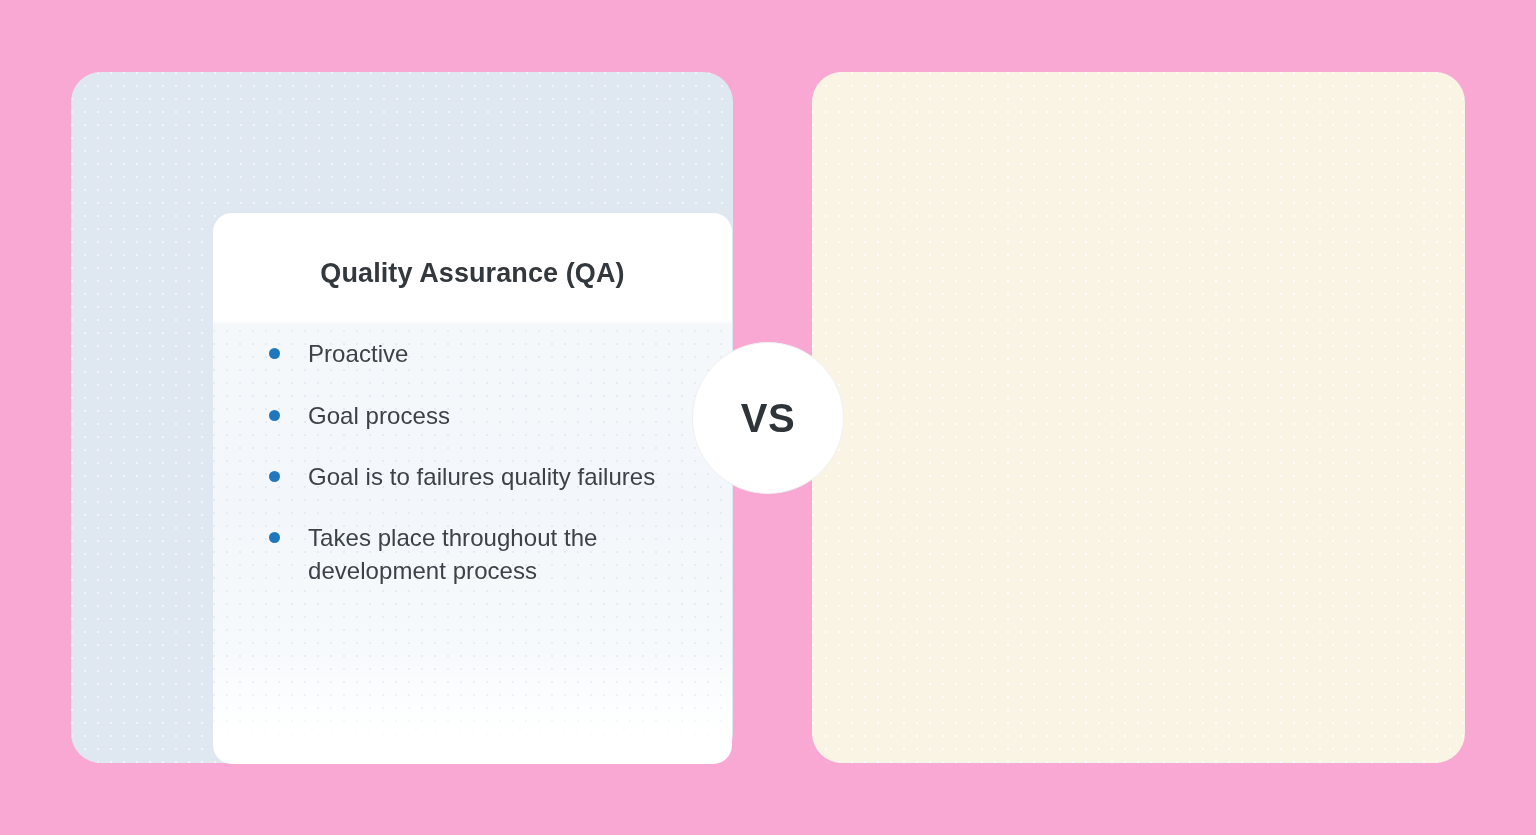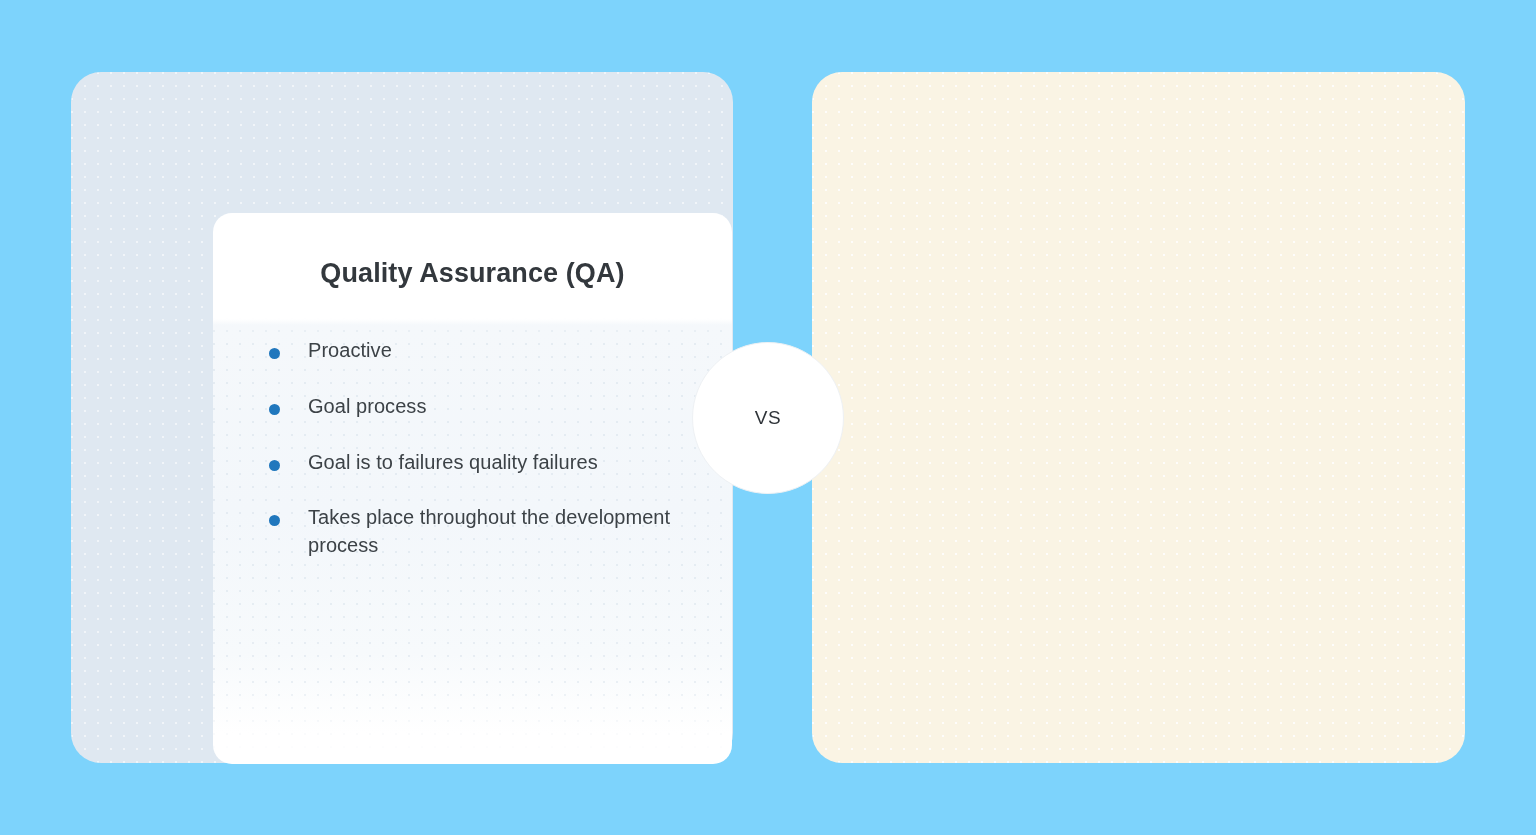--- a/index.html
+++ b/index.html
@@ -9,21 +9,21 @@
     height: 835px;
     background: #ffffff;
     font-family: "Liberation Sans", sans-serif;
     overflow: hidden;
   }
 
   #stage {
     position: relative;
     width: 1536px;
     height: 835px;
-    background: #7dd3fc;
+    background: #f9a8d4;
   }
 
   
   .panel {
     position: absolute;
     top: 72px;
     height: 691px;
     border-radius: 30px;
   }
 
@@ -97,21 +97,21 @@
   .bullet-list {
     position: relative;
     list-style: none;
     margin-top: 48px;
   }
   .card-qa .bullet-list { padding-left: 56px; padding-right: 34px; }
 
   .bullet-item {
     position: relative;
     display: block;
-    font-size: 20px;
+    font-size: 24px;
     line-height: 1.38;
     color: #3c4247;
     padding-left: 39px;
     margin-bottom: 28px;
     letter-spacing: 0.05px;
   }
   .bullet-item:last-child { margin-bottom: 0; }
 
   .bullet-dot {
     position: absolute;
@@ -132,22 +132,22 @@
     height: 152px;
     border-radius: 50%;
     background: #ffffff;
     border: 1px solid #eef1f4;
     display: flex;
     align-items: center;
     justify-content: center;
     z-index: 10;
   }
   .vs-text {
-    font-size: 19px;
-    font-weight: 400;
+    font-size: 40px;
+    font-weight: 700;
     color: #2f3439;
     letter-spacing: 0.5px;
   }
 </style>
 </head>
 <body>
 
 <div id="stage">
 
   <div class="panel panel-qa">

